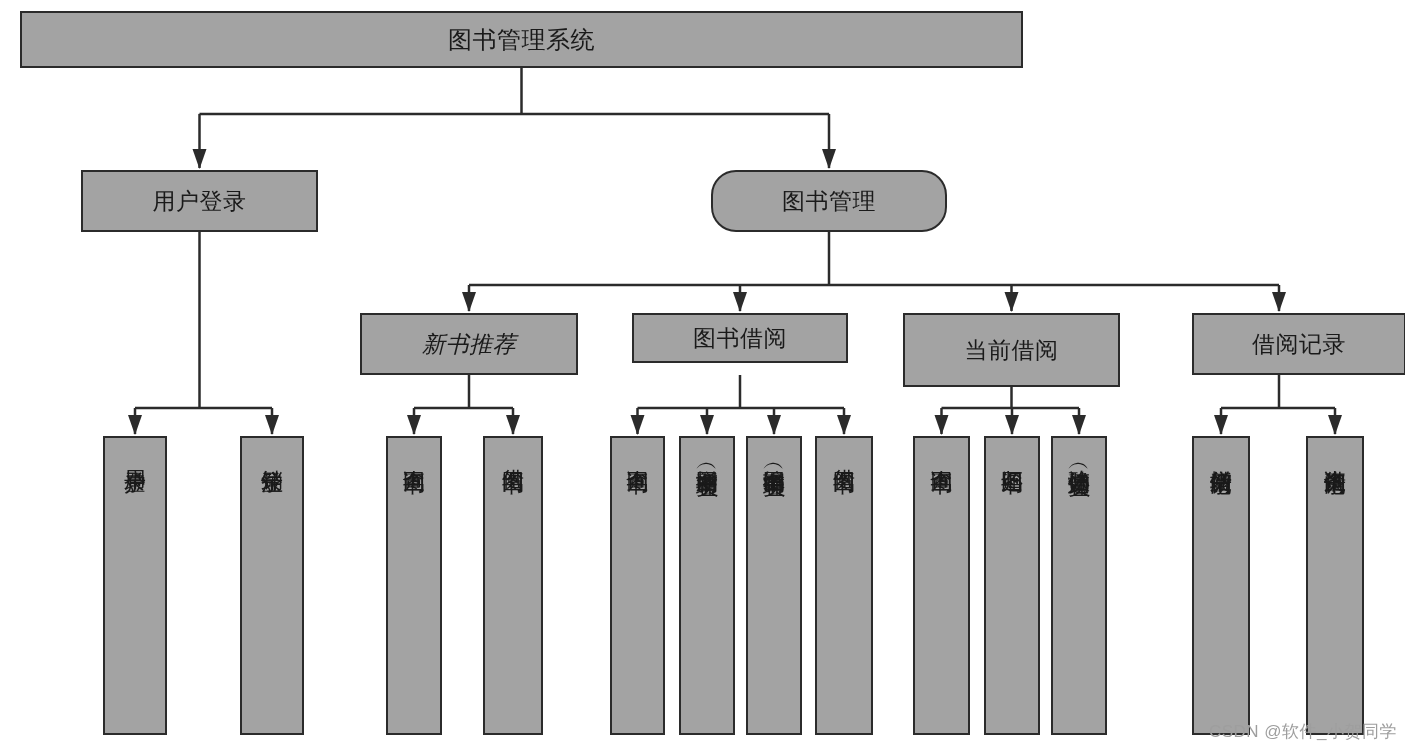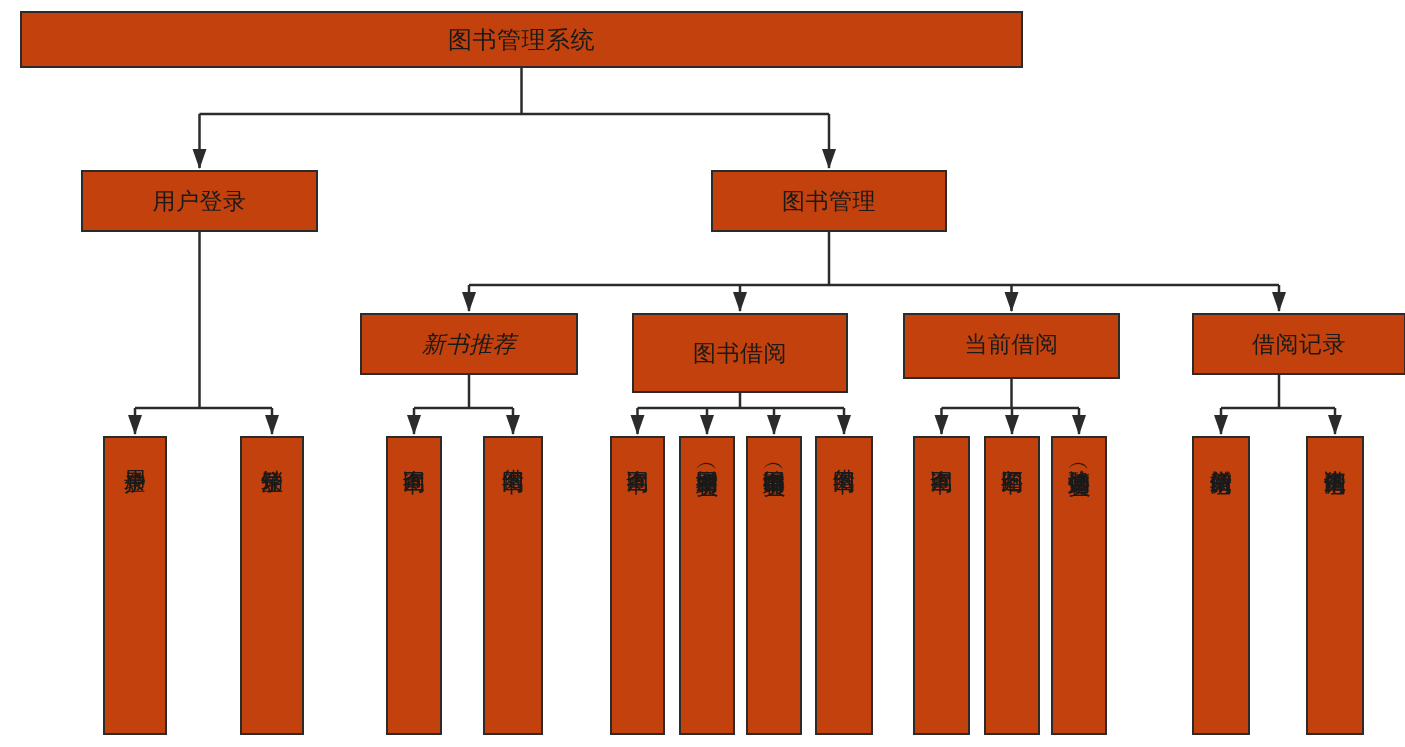--- a/index.html
+++ b/index.html
@@ -21,21 +21,21 @@
     position: absolute;
     left: 0;
     top: 0;
     width: 1405px;
     height: 747px;
   }
   .node {
     position: absolute;
     box-sizing: border-box;
     border: 2px solid #2b2b2b;
-    background: #c2410c;
+    background: #a3a3a3;
     display: flex;
     align-items: center;
     justify-content: center;
     color: #1a1a1a;
   }
   .node.horizontal .node-label {
     writing-mode: horizontal-tb;
     font-size: 23px;
     line-height: 1.15;
     letter-spacing: 0.5px;
@@ -125,30 +125,30 @@
       <line x1="1335" y1="408" x2="1335" y2="434" stroke="#2b2b2b" stroke-width="2.5"></line>
       <path d="M 1328 415 L 1342 415 L 1335 435 Z" fill="#2b2b2b"></path>
     </svg>
   <div id="nodes">
       <div class="node horizontal root" style="left: 20px; top: 11px; width: 1003px; height: 57px;">
         <span class="node-label">图书管理系统</span>
       </div>
       <div class="node horizontal" style="left: 81px; top: 170px; width: 237px; height: 62px;">
         <span class="node-label">用户登录</span>
       </div>
-      <div class="node horizontal" style="left: 711px; top: 170px; width: 236px; height: 62px;">
+      <div class="node horizontal" style="left: 711px; top: 170px; width: 236px; height: 62px; border-radius: 25px;">
         <span class="node-label">图书管理</span>
       </div>
       <div class="node horizontal" style="left: 360px; top: 313px; width: 218px; height: 62px; font-style: italic;">
         <span class="node-label">新书推荐</span>
       </div>
-      <div class="node horizontal" style="left: 632px; top: 313px; width: 216px; height: 80px;">
+      <div class="node horizontal" style="left: 632px; top: 313px; width: 216px; height: 50px;">
         <span class="node-label">图书借阅</span>
       </div>
-      <div class="node horizontal" style="left: 903px; top: 313px; width: 217px; height: 66px; font-family: Liberation Mono, monospace;">
+      <div class="node horizontal" style="left: 903px; top: 313px; width: 217px; height: 74px;">
         <span class="node-label">当前借阅</span>
       </div>
       <div class="node horizontal" style="left: 1172px; top: 313px; width: 214px; height: 62px; margin-left: 20px;">
         <span class="node-label">借阅记录</span>
       </div>
       <div class="node vertical" style="left: 103px; top: 436px; width: 64px; height: 299px;">
         <span class="node-label">用户登录</span>
       </div>
       <div class="node vertical" style="left: 240px; top: 436px; width: 64px; height: 299px;">
         <span class="node-label">注销登录</span>
@@ -180,13 +180,14 @@
       <div class="node vertical" style="left: 1051px; top: 436px; width: 56px; height: 299px;">
         <span class="node-label">确认归还（管理员）</span>
       </div>
       <div class="node vertical" style="left: 1192px; top: 436px; width: 58px; height: 299px;">
         <span class="node-label">新增借阅记录</span>
       </div>
       <div class="node vertical" style="left: 1306px; top: 436px; width: 58px; height: 299px;">
         <span class="node-label">查询借阅记录</span>
       </div>
     </div>
+  <div id="watermark">CSDN @软件_小贺同学</div>
 </div>
 
 </body></html>

